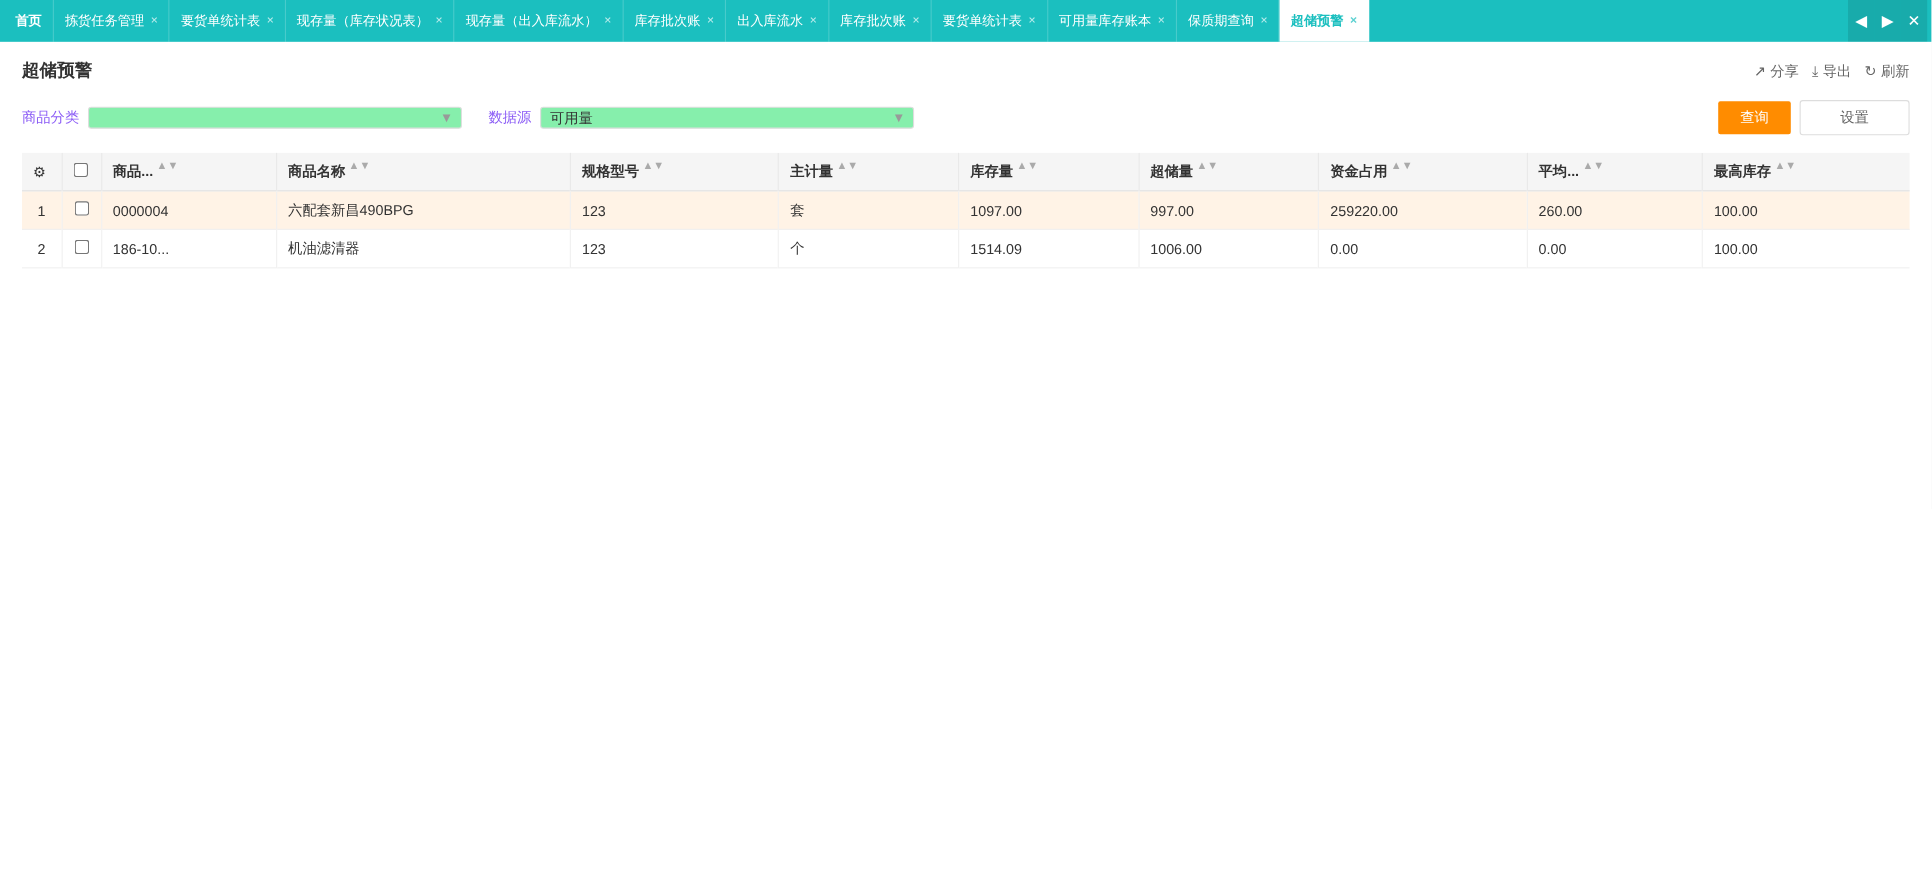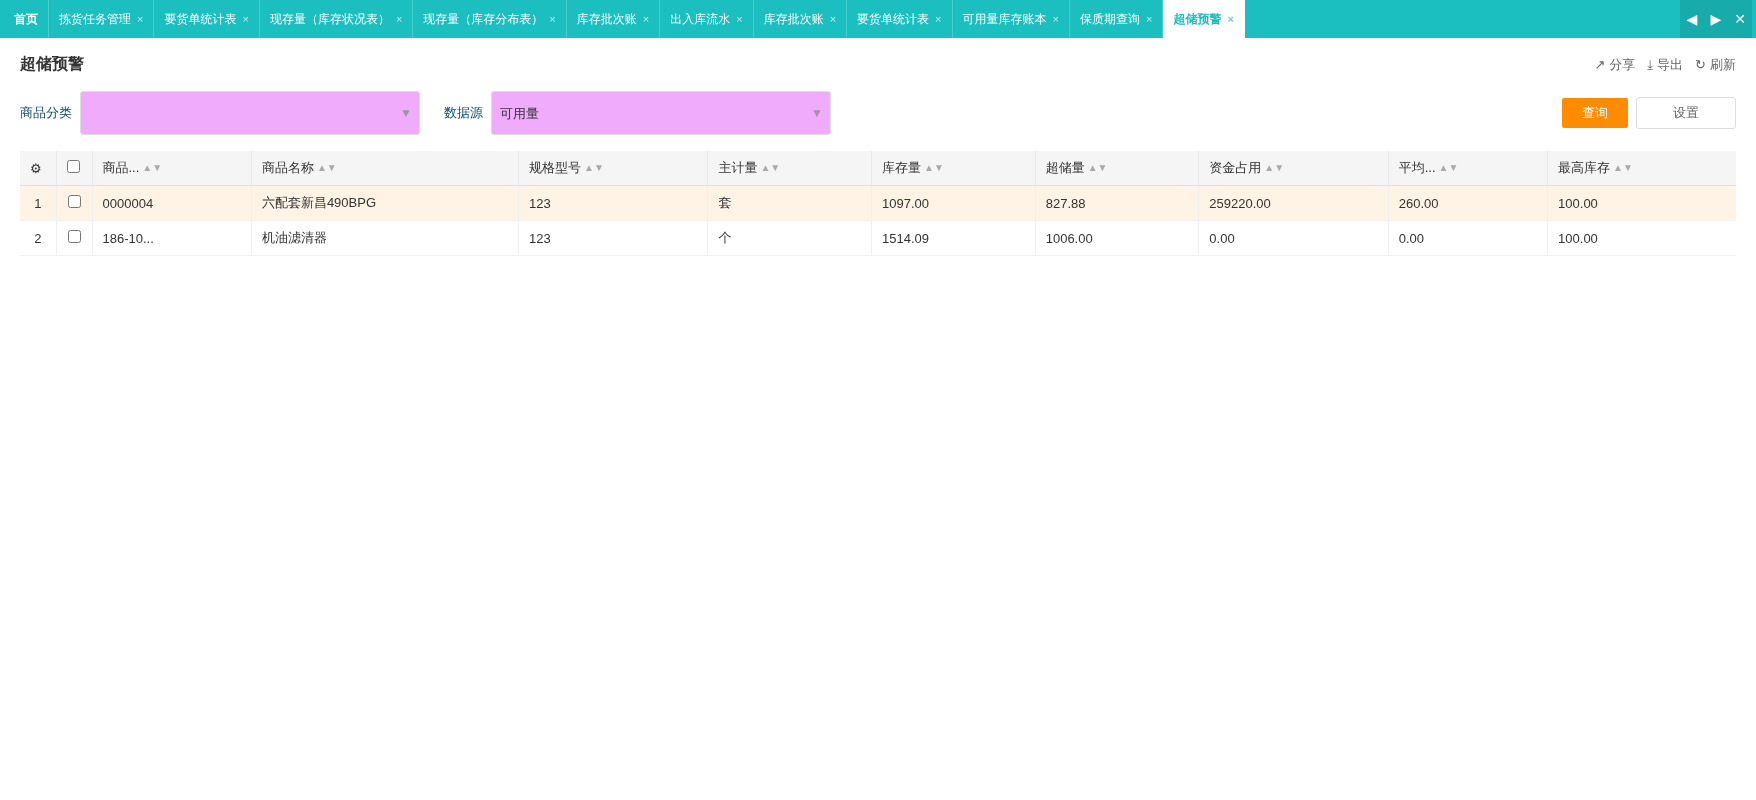--- a/index.html
+++ b/index.html
@@ -91,33 +91,33 @@
       align-items: center;
       gap: 24px;
       margin-bottom: 16px;
     }
     .filter-item {
       display: flex;
       align-items: center;
       gap: 8px;
     }
     .filter-label {
-      color: #0c4a6e;
+      color: #8b5cf6;
       font-size: 13px;
       white-space: nowrap;
     }
     .filter-select {
       width: 340px;
-      height: 44px;
+      height: 20px;
       border: 1px solid #ddd;
       border-radius: 3px;
       padding: 0 28px 0 8px;
       font-size: 13px;
       color: #333;
-      background: #f0abfc;
+      background: #86efac;
       appearance: none;
       cursor: pointer;
       position: relative;
     }
     .filter-select-wrapper {
       position: relative;
       display: inline-block;
     }
     .filter-select-wrapper .chevron {
       position: absolute;
@@ -176,23 +176,23 @@
       color: #333;
       border-right: 1px solid #f0f0f0;
     }
     .data-table tbody td:last-child { border-right: none; }
     .row-num {
       color: #666;
       text-align: center;
     }
     .col-sort {
       display: inline-flex;
-      align-items: center;
       gap: 3px;
       cursor: pointer;
+      font-weight: bold;
     }
     .sort-icon {
       font-size: 10px;
       color: #aaa;
       display: flex;
       flex-direction: column;
       line-height: 1;
     }
     input[type="checkbox"] {
       cursor: pointer;
@@ -226,21 +226,21 @@
   </div>
   <div class="nav-tab">
     <span>要货单统计表</span>
     <span class="close-x">×</span>
   </div>
   <div class="nav-tab">
     <span>现存量（库存状况表）</span>
     <span class="close-x">×</span>
   </div>
   <div class="nav-tab">
-    <span>现存量（库存分布表）</span>
+    <span>现存量（出入库流水）</span>
     <span class="close-x">×</span>
   </div>
   <div class="nav-tab">
     <span>库存批次账</span>
     <span class="close-x">×</span>
   </div>
   <div class="nav-tab">
     <span>出入库流水</span>
     <span class="close-x">×</span>
   </div>
@@ -386,21 +386,21 @@
       <tr class="highlighted">
         <td class="row-num">1</td>
         <td class="th-checkbox">
           <input type="checkbox" style="">
         </td>
         <td>0000004</td>
         <td>六配套新昌490BPG</td>
         <td>123</td>
         <td>套</td>
         <td>1097.00</td>
-        <td>827.88</td>
+        <td>997.00</td>
         <td>259220.00</td>
         <td>260.00</td>
         <td>100.00</td>
       </tr>
 
       <tr>
         <td class="row-num">2</td>
         <td class="th-checkbox">
           <input type="checkbox" style="">
         </td>

